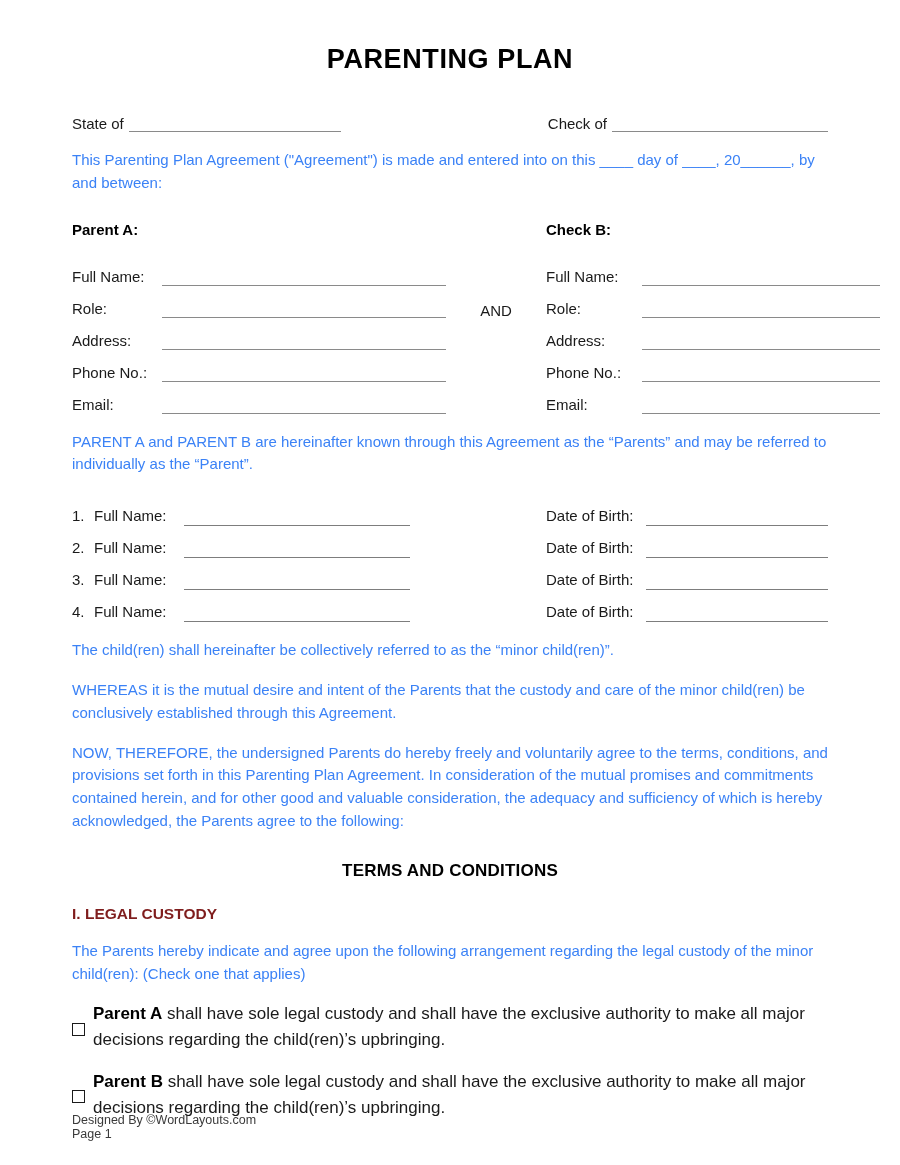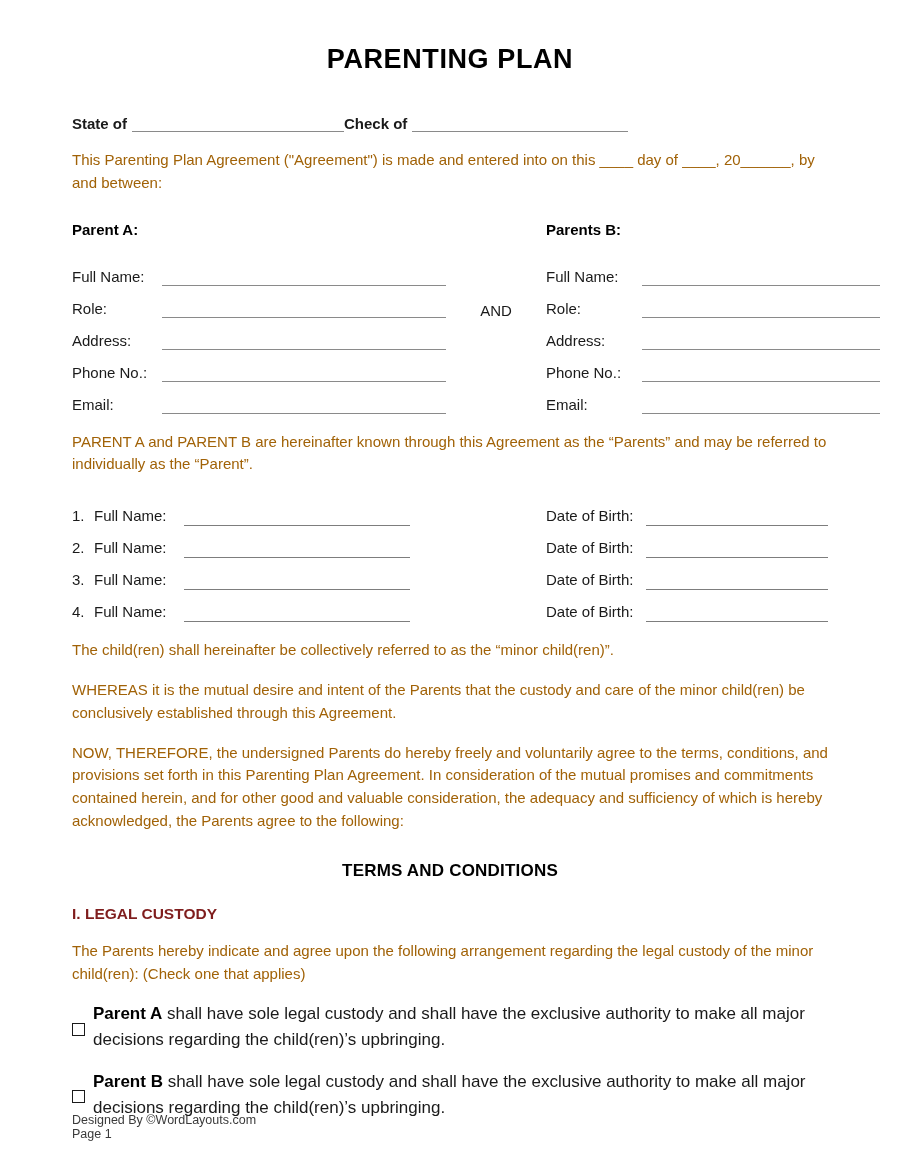--- a/index.html
+++ b/index.html
@@ -31,45 +31,45 @@
     font-weight: bold;
     letter-spacing: 0.6px;
     margin: 0;
     padding-top: 44px;
     color: #000000;
   }
 
   
   .state-county-row {
     display: flex;
+    justify-content: space-between;
     align-items: flex-end;
     margin-top: 40px;
     font-size: 15px;
-    font-weight: bold;
   }
   .sc-field {
     display: flex;
     align-items: flex-end;
     white-space: nowrap;
   }
   .sc-label { padding-right: 5px; }
   .sc-rule {
     display: inline-block;
     width: 212px;
     border-bottom: 1.3px solid #8a8a8a;
     height: 13px;
   }
   .sc-rule.wide { width: 216px; }
 
   
   p.body-text {
     font-size: 15px;
     line-height: 1.52;
     margin: 17px 0 0 0;
-    color: #a16207;
+    color: #3b82f6;
     text-align: left;
   }
 
   
   .parent-heading-row {
     display: flex;
     margin-top: 26px;
   }
   .parent-heading {
     font-size: 15px;
@@ -234,21 +234,21 @@
     </div>
   </div>
 
   <p class="body-text">This Parenting Plan Agreement ("Agreement") is made and entered into on this ____ day of ____, 20______, by and between:</p>
 
   <div class="parent-heading-row">
     <div class="col-left">
       <span class="parent-heading">Parent A:</span>
     </div>
     <div class="col-right">
-      <span class="parent-heading">Parents B:</span>
+      <span class="parent-heading">Check B:</span>
     </div>
   </div>
 
   <div class="parents-block">
 
     <div class="parent-col p-left">
       <div class="field-row">
         <span class="field-label">Full Name:</span>
         <span class="field-rule"></span>
       </div>

